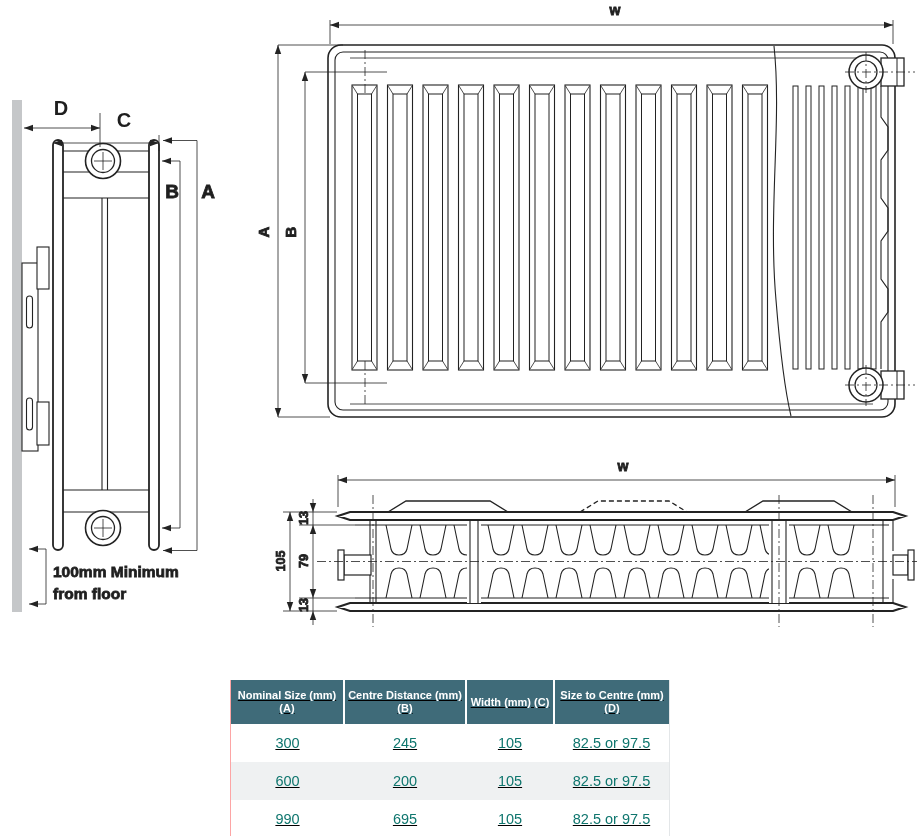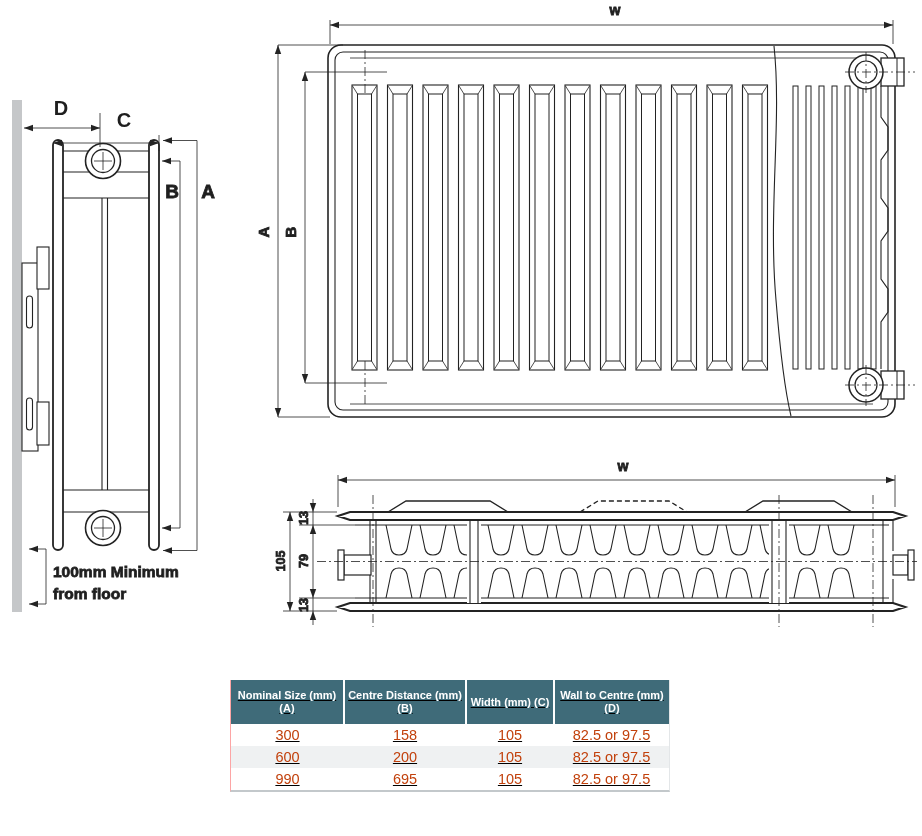--- a/index.html
+++ b/index.html
@@ -21,21 +21,21 @@
   svg .note{font-size:15.5px;font-weight:bold;}
 
   .spec-table{position:absolute;left:230px;top:680px;width:438px;
               border-left:1px solid #fca5a5;border-right:1px solid #e3e6e8;
               border-bottom:2px solid #c3c8cb;text-decoration:underline;}
   .spec-table table{border-collapse:collapse;table-layout:fixed;width:438px;}
   .spec-table th{height:44px;background:#3f6b79;color:#fff;font-size:11px;
                  font-weight:bold;text-align:center;vertical-align:middle;
                  padding:0 3px;line-height:1.15;}
   .spec-table th + th{border-left:2px solid #ffffff;}
-  .spec-table td{height:22px;font-size:14.5px;color:#c2410c;text-align:center;
+  .spec-table td{height:38px;font-size:14.5px;color:#0f766e;text-align:center;
                  vertical-align:middle;padding:0;}
   .spec-table tbody tr:nth-child(even){background:#eff1f2;}
   .spec-table tbody tr:nth-child(odd){background:#ffffff;}
 </style>
 </head>
 <body>
 
 <div class="canvas">
 
   <svg style="left:0;top:85px;" width="230" height="545" viewBox="0 0 230 545">
@@ -320,27 +320,27 @@
         <col style="width:113px">
           <col style="width:122px">
           <col style="width:88px">
           <col style="width:115px">
       </colgroup>
       <thead>
         <tr>
           <th>Nominal Size  (mm) (A)</th>
           <th>Centre Distance (mm) (B)</th>
           <th>Width (mm) (C)</th>
-          <th>Wall to Centre (mm) (D)</th>
+          <th>Size to Centre (mm) (D)</th>
         </tr>
       </thead>
       <tbody>
         <tr>
           <td>300</td>
-          <td>158</td>
+          <td>245</td>
           <td>105</td>
           <td>82.5 or 97.5</td>
         </tr>
         <tr>
           <td>600</td>
           <td>200</td>
           <td>105</td>
           <td>82.5 or 97.5</td>
         </tr>
         <tr>

